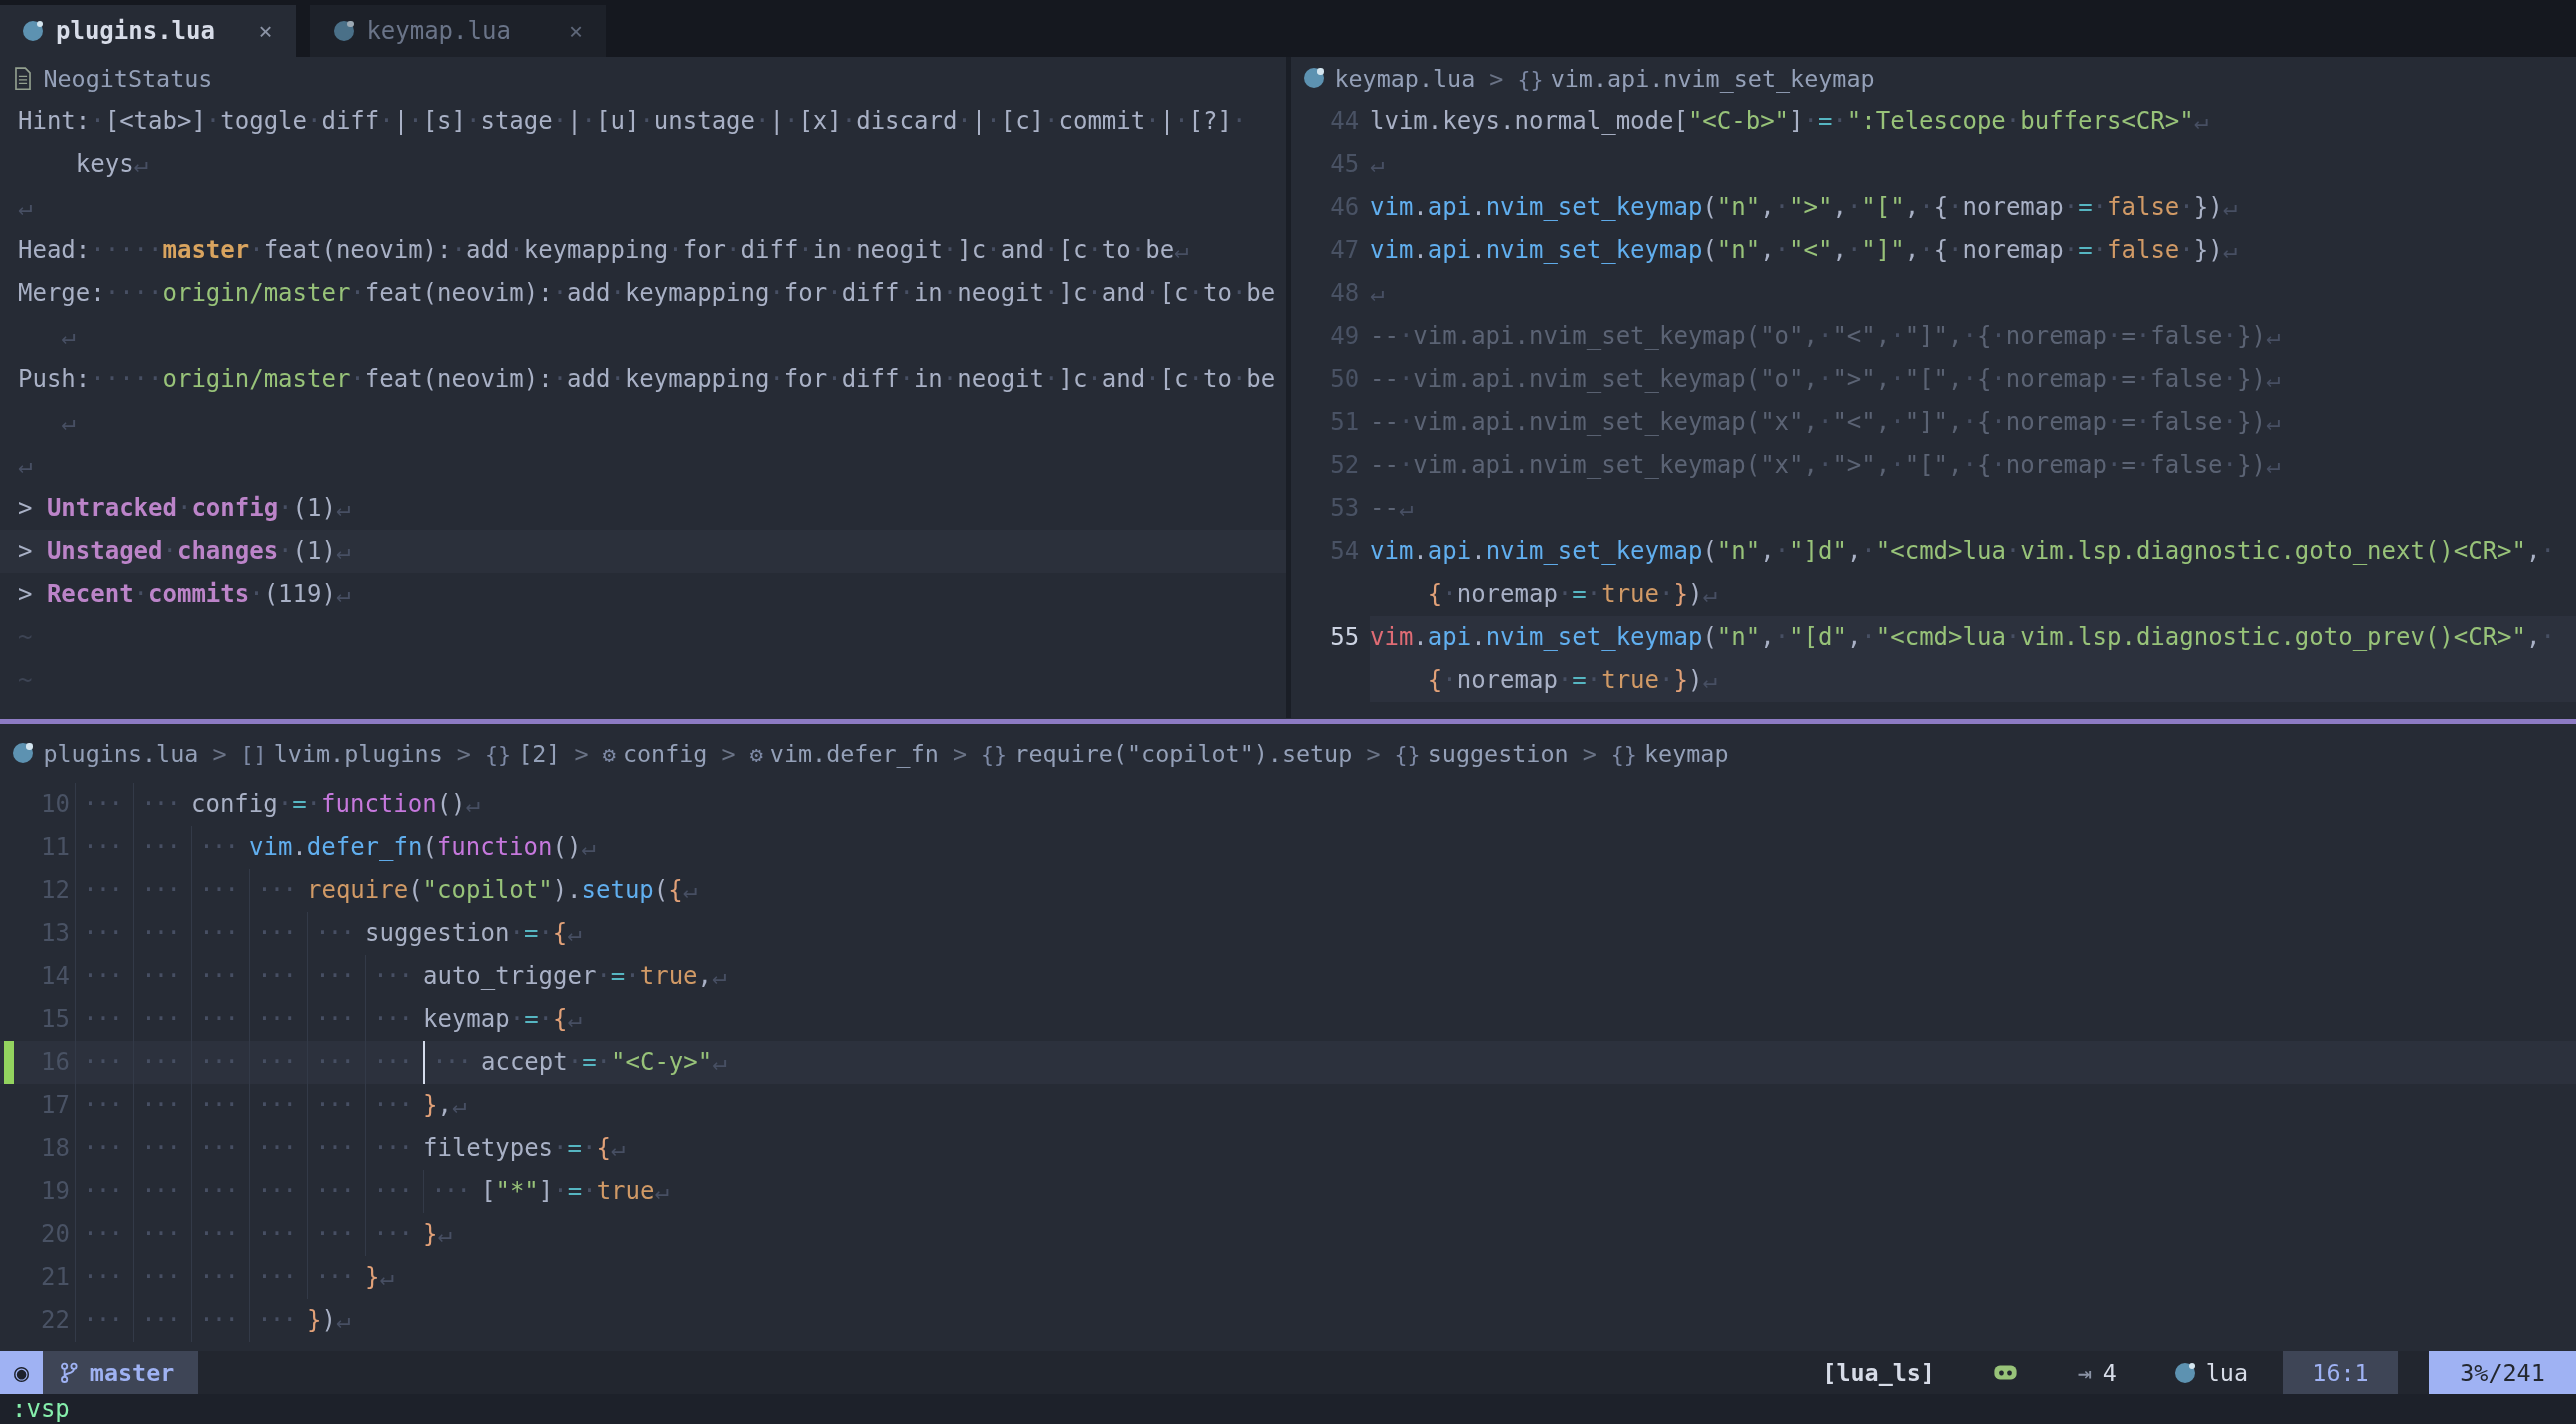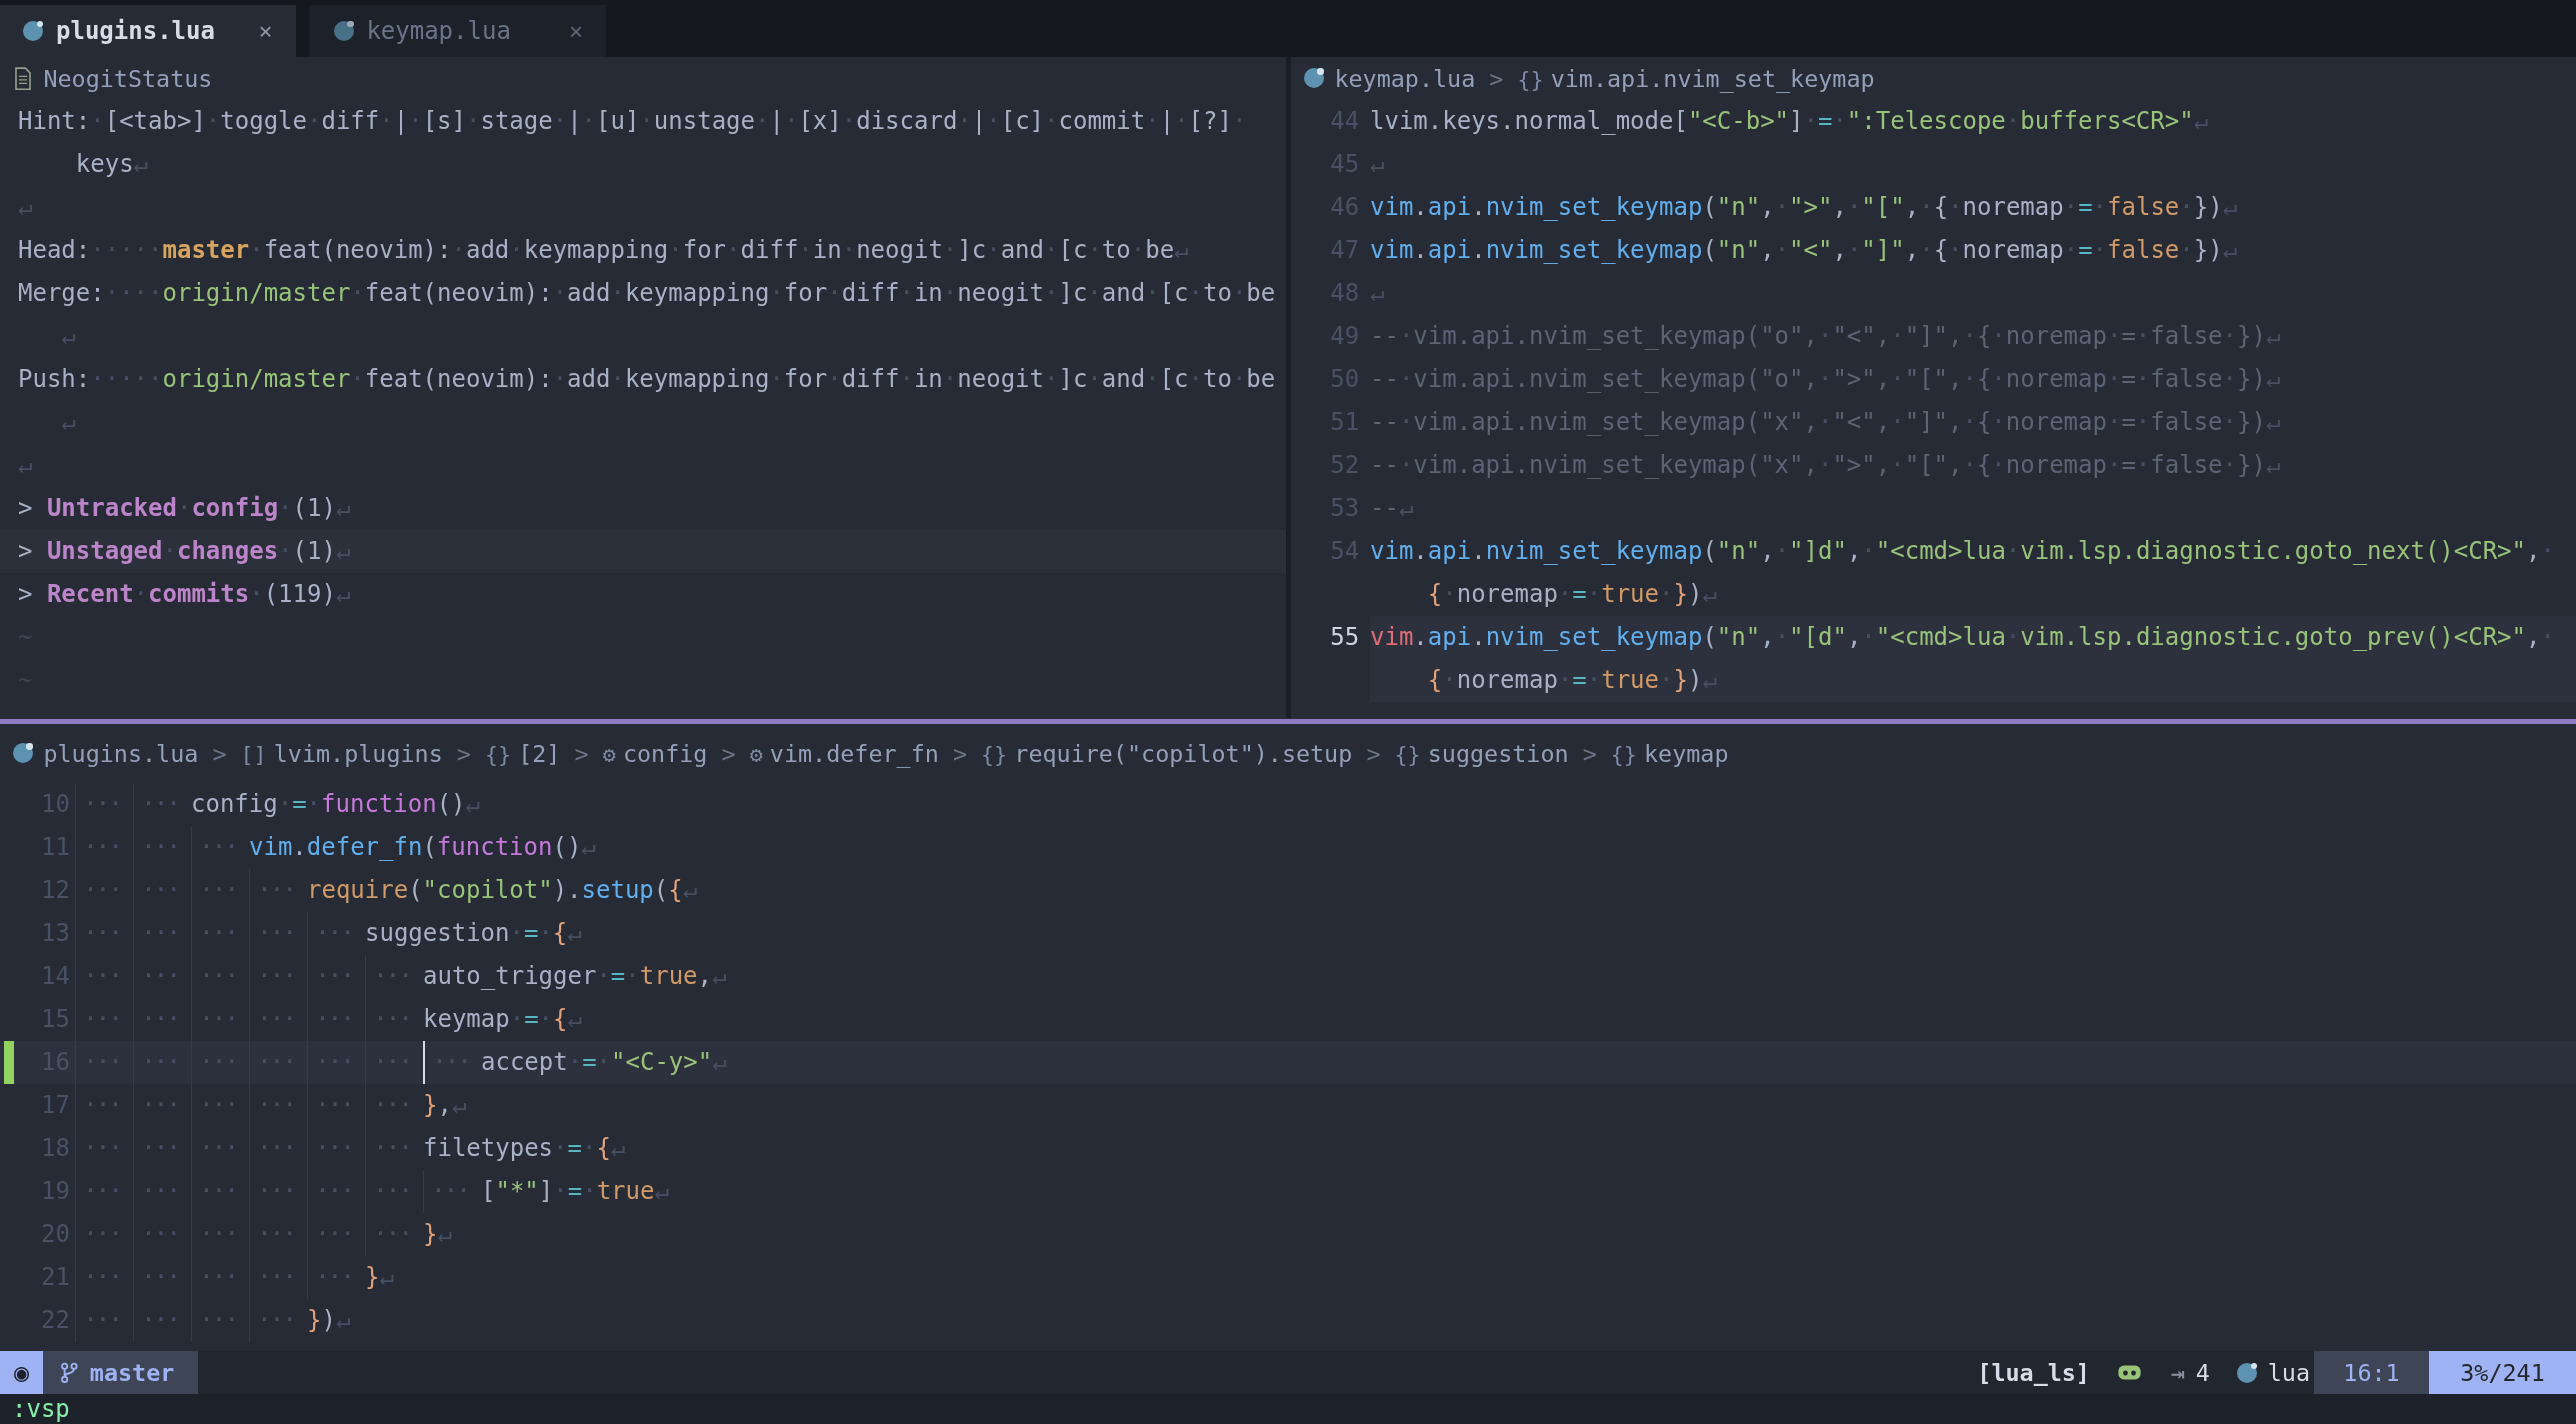--- a/index.html
+++ b/index.html
@@ -73,21 +73,21 @@
   .tk-o{color:var(--orange);} .tk-q{color:var(--teal);} .tk-p{color:var(--peach);}
   .tk-c{color:var(--comment);} .tk-r{color:var(--red);} .tk-n{color:var(--fg);}
   .tk-g{color:var(--gold);font-weight:bold;} .tk-G{color:var(--green_b);font-weight:normal;}
   .tk-m{color:var(--mauve);font-weight:bold;} .tk-x{color:var(--tilde);}
 
   
   .statusline{position:absolute;left:0;top:1351px;width:2576px;height:43px;background:var(--statusline_bg);display:flex;align-items:center;font-size:23.4px;}
   .sl-mode{width:43px;height:43px;background:var(--periwinkle);color:#1d212b;display:flex;align-items:center;justify-content:center;font-size:25px;flex:none;}
   .sl-branch{height:43px;background:var(--seg_gray);color:var(--periwinkle);font-weight:bold;display:flex;align-items:center;padding:0 23.4px 0 16px;gap:10.8px;flex:none;}
   .sl-spacer{flex:1;}
-  .sl-right{display:flex;align-items:center;height:43px;}
+  .sl-right{display:flex;align-items:center;height:43px;gap:31px;}
   .sl-lsp{color:var(--white);font-weight:bold;margin-right:25px;}
   .sl-copilot{display:inline-flex;margin-right:27px;}
   .sl-tabw{color:var(--white);margin-right:27px;display:inline-flex;align-items:center;gap:10.8px;}
   .sl-tabw .gl{color:#8b93a5;}
   .sl-ft{color:var(--white);display:inline-flex;align-items:center;gap:10.8px;margin-right:4px;}
   .sl-pos{width:115px;height:43px;background:var(--seg_gray);color:var(--periwinkle);display:flex;align-items:center;justify-content:center;}
   .sl-prog{width:147px;height:43px;background:var(--periwinkle);color:#23272e;display:flex;align-items:center;justify-content:center;}
 
   
   .cmdline{position:absolute;left:0;top:1394px;width:2576px;height:30.5px;background:var(--cmdline_bg);color:#86efac;line-height:30.5px;padding-left:12px;white-space:pre;}

